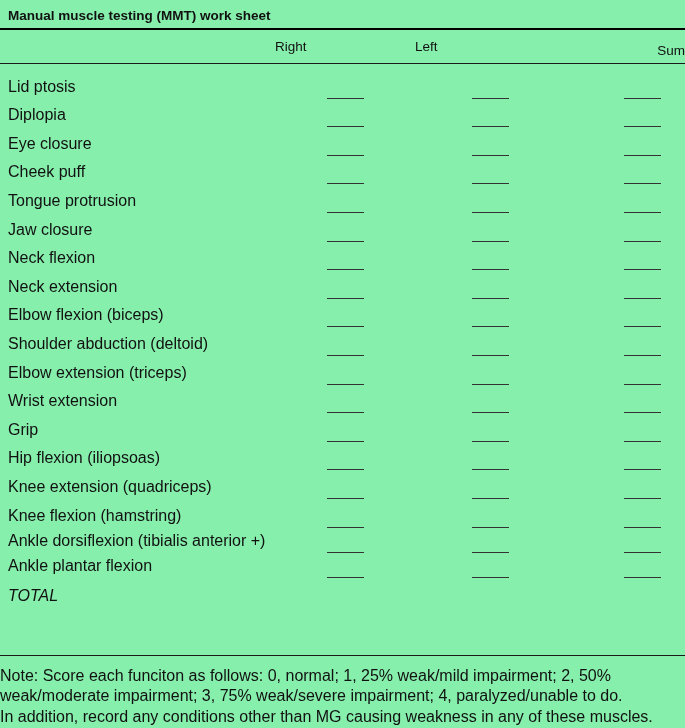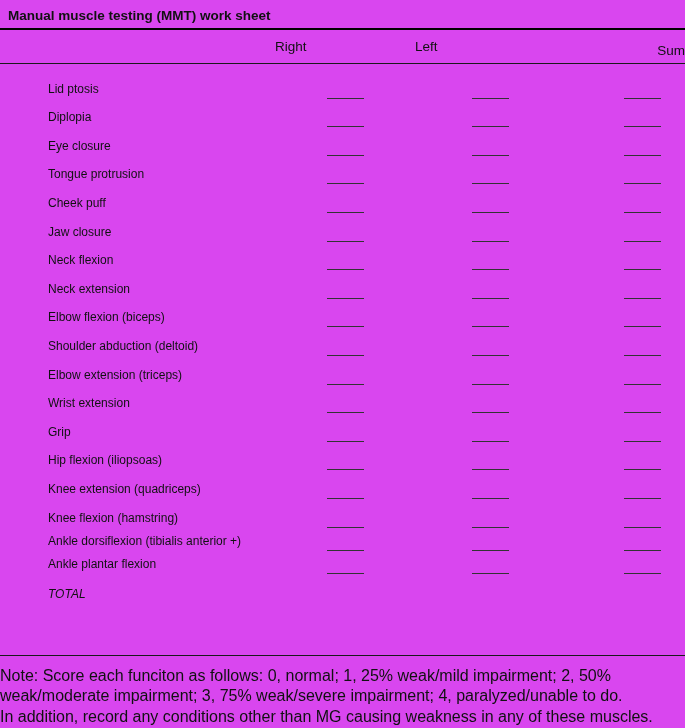--- a/index.html
+++ b/index.html
@@ -1,30 +1,30 @@
 <!DOCTYPE html>
 <html><head>
 <meta charset="utf-8">
 <style>
   html,body{margin:0;padding:0;background:#ffffff;}
   .page{
     width:685px;height:728px;box-sizing:border-box;overflow:hidden;
-    background:#d946ef;color:#111111;
+    background:#86efac;color:#111111;
     font-family:"Liberation Sans","DejaVu Sans",sans-serif;
     display:flex;flex-direction:column;
   }
   .title{font-weight:bold;font-size:13.5px;padding:8px 8px 5px 8px;}
   .rule-heavy{border:0;border-top:2.5px solid #000000;margin:0;}
   .rule{border:0;border-top:1.6px solid #1a1a1a;margin:0;}
   .grid{display:grid;grid-template-columns:1fr 140px 150px 120px;}
   .header-row{align-items:center;height:33px;font-size:13.5px;}
   .header-cell{text-align:left;}
   .header-cell.sum{text-align:right;padding-top:7px;}
   .body{padding-top:10px;}
-  .row{min-height:28.6px;align-items:end;font-size:12px;margin-left:40px;}
+  .row{min-height:28.6px;align-items:end;font-size:16px;}
   .row .label{padding-left:8px;padding-bottom:7px;white-space:nowrap;}
   .score{display:flex;justify-content:center;padding-bottom:4px;}
   .score.sum{justify-content:flex-end;padding-right:24px;}
   .blank{width:37px;height:0;border-bottom:1.4px solid #333333;display:block;}
   .body .row:nth-child(17),
   .body .row:nth-child(18){min-height:23px;}
   .body .row:last-child{min-height:30px;gap:36px;}
   .row.italic .label{font-style:italic;}
   .spacer{height:46px;flex:1;}
   .note{padding:10px 8px 0 0;font-size:16px;line-height:1.3;}
@@ -82,34 +82,34 @@
     </div>
     <div class="score">
       <span class="blank"></span>
     </div>
     <div class="score sum">
       <span class="blank"></span>
     </div>
   </div>
 
   <div class="grid row">
+    <div class="label">Cheek puff</div>
+    <div class="score">
+      <span class="blank"></span>
+    </div>
+    <div class="score">
+      <span class="blank"></span>
+    </div>
+    <div class="score sum">
+      <span class="blank"></span>
+    </div>
+  </div>
+
+  <div class="grid row">
     <div class="label">Tongue protrusion</div>
-    <div class="score">
-      <span class="blank"></span>
-    </div>
-    <div class="score">
-      <span class="blank"></span>
-    </div>
-    <div class="score sum">
-      <span class="blank"></span>
-    </div>
-  </div>
-
-  <div class="grid row">
-    <div class="label">Cheek puff</div>
     <div class="score">
       <span class="blank"></span>
     </div>
     <div class="score">
       <span class="blank"></span>
     </div>
     <div class="score sum">
       <span class="blank"></span>
     </div>
   </div>

